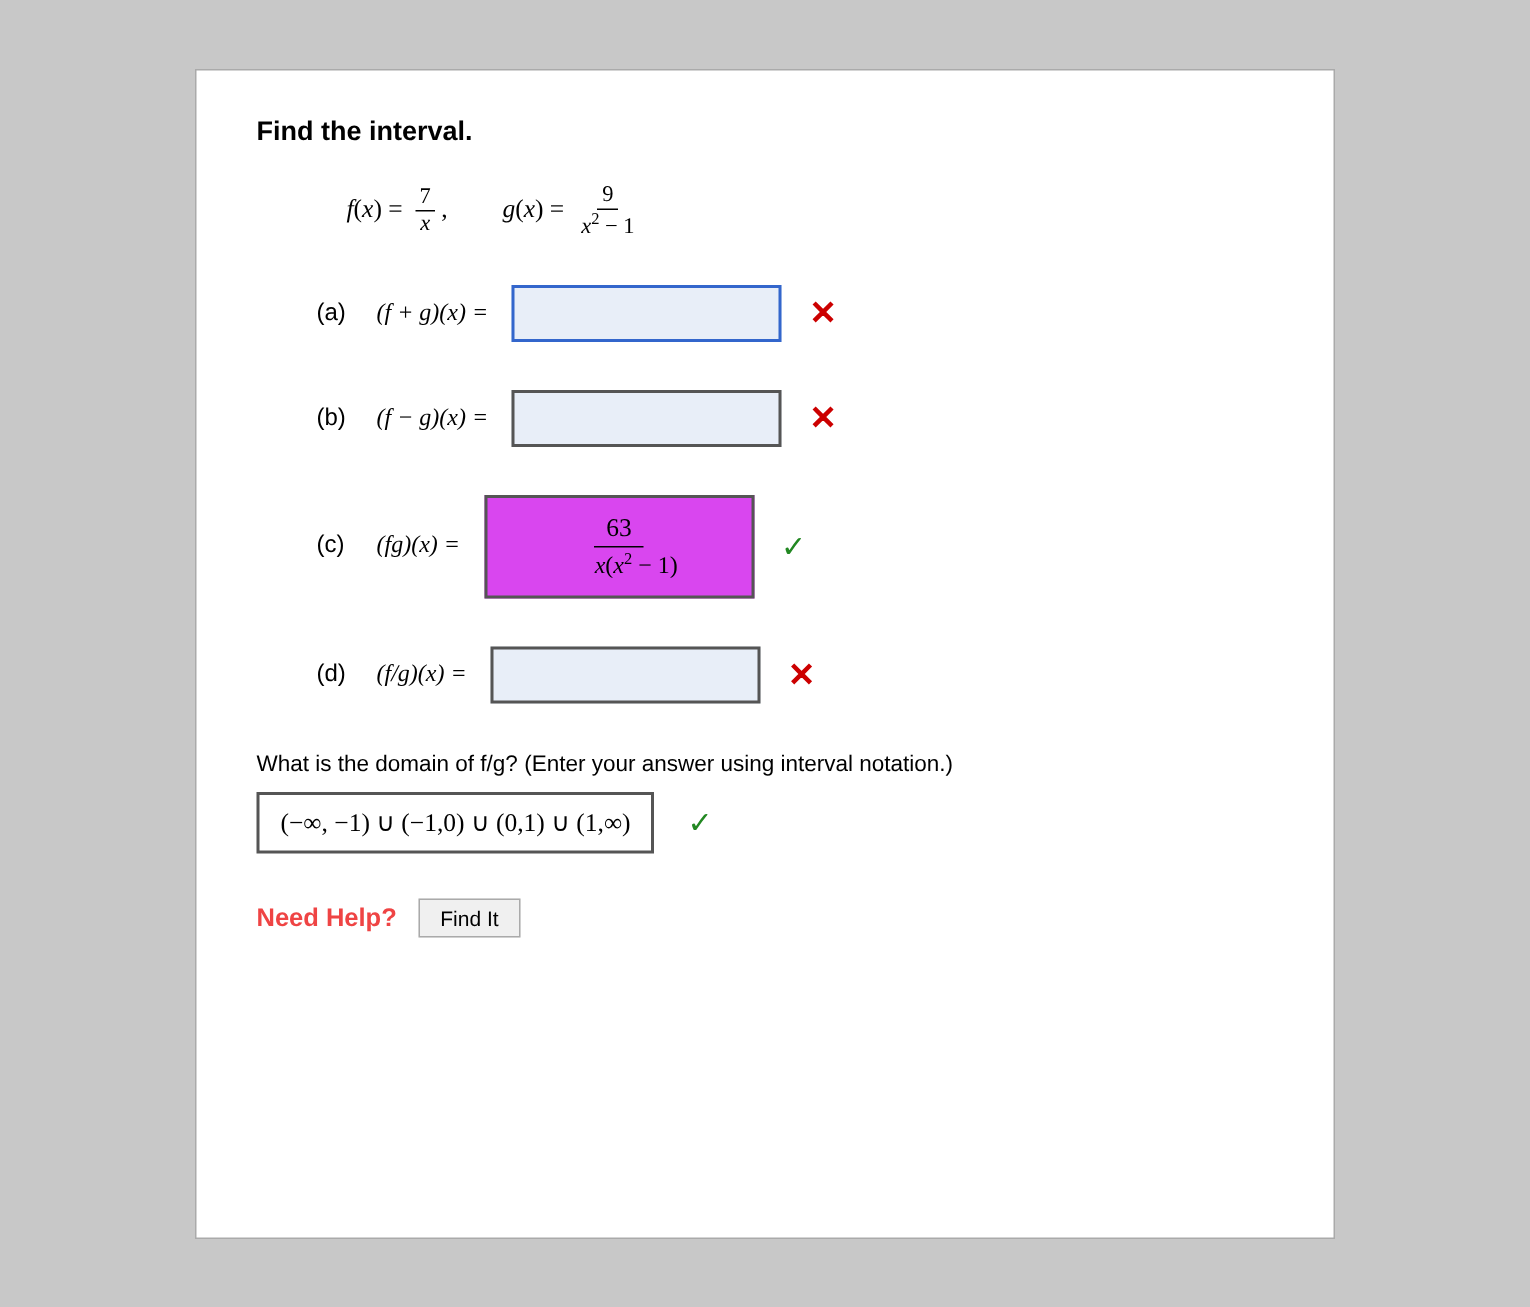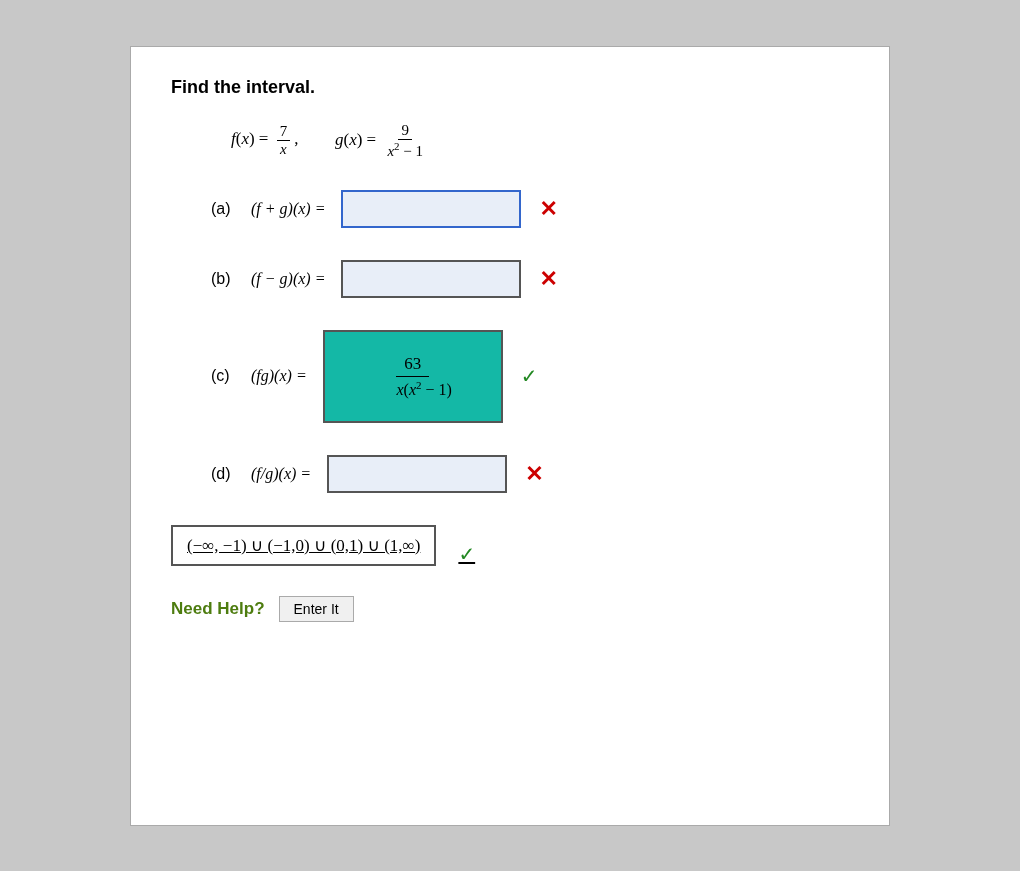--- a/index.html
+++ b/index.html
@@ -98,22 +98,22 @@
       font-weight: bold;
       margin-left: 8px;
     }
     .icon-check {
       color: #228822;
       font-size: 20px;
       margin-left: 8px;
     }
     .correct-answer-box {
       border: 2px solid #555;
-      background: #14b8a6;
-      padding: 20px 18px;
+      background: #d946ef;
+      padding: 8px 18px;
       display: inline-flex;
       flex-direction: column;
       align-items: center;
       min-width: 180px;
       font-size: 16px;
     }
     .correct-fraction {
       display: flex;
       flex-direction: column;
       align-items: center;
@@ -133,32 +133,31 @@
       margin-top: 18px;
       margin-left: 0px;
     }
     .domain-text {
       font-size: 15px;
       font-family: Arial, sans-serif;
       margin-bottom: 10px;
     }
     .domain-row {
       display: flex;
-      align-items: flex-end;
+      align-items: center;
       gap: 14px;
-      text-decoration: underline;
     }
     .need-help-row {
       margin-top: 30px;
       display: flex;
       align-items: center;
       gap: 14px;
     }
     .need-help-label {
-      color: #4d7c0f;
+      color: #ef4444;
       font-size: 17px;
       font-weight: bold;
       font-family: Arial, sans-serif;
     }
     .read-it-btn {
       border: 1px solid #aaa;
       background: #f0f0f0;
       padding: 4px 14px;
       font-size: 14px;
       cursor: pointer;
@@ -228,23 +227,24 @@
   <div class="problem-row">
     <span class="part-label">(d)</span>
     <span class="equation-label">
       (<span style="font-style:italic;">f</span>/<span style="font-style:italic;">g</span>)(<span style="font-style:italic;">x</span>) =
     </span>
     <div class="answer-box-correct"></div>
     <span class="icon-x">✕</span>
   </div>
 
   <div class="domain-section">
+    <div class="domain-text">What is the domain of f/g?  (Enter your answer using interval notation.)</div>
     <div class="domain-row">
       <div class="answer-box-domain">(−∞, −1) ∪ (−1,0) ∪ (0,1) ∪ (1,∞)</div>
       <span class="icon-check">✓</span>
     </div>
   </div>
 
   <div class="need-help-row">
     <span class="need-help-label">Need Help?</span>
-    <button class="read-it-btn">Enter It</button>
+    <button class="read-it-btn">Find It</button>
   </div>
 </div>
 
 </body></html>

